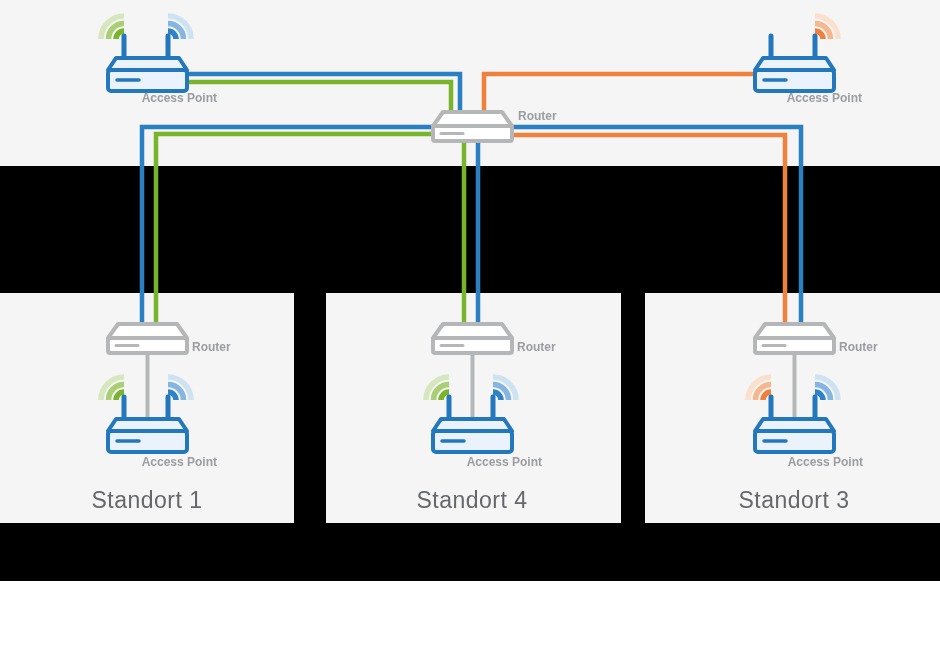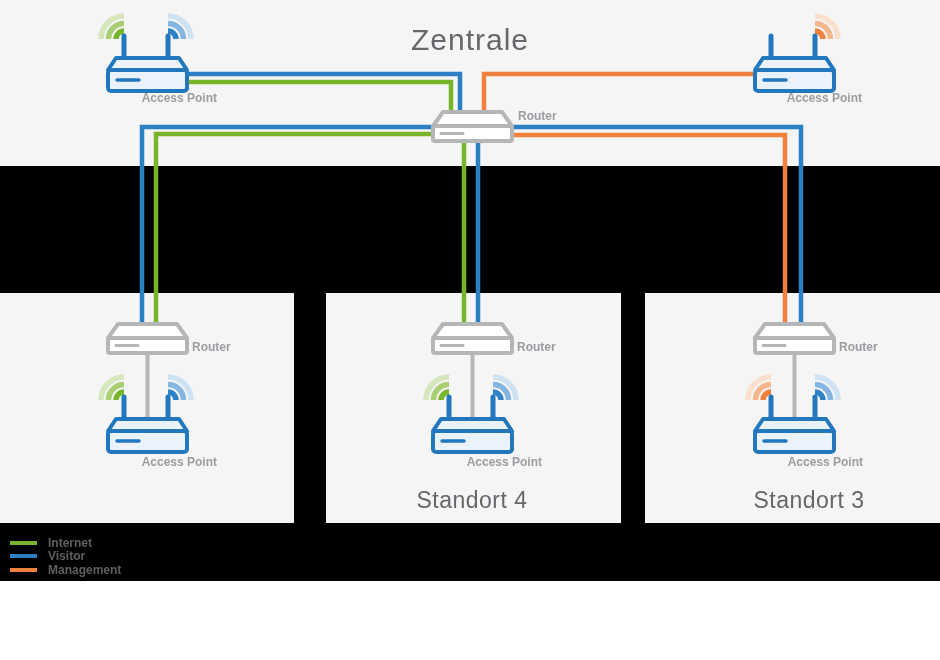--- a/index.html
+++ b/index.html
@@ -104,45 +104,31 @@
     <use href="#ap-dev" class="ap" transform="translate(755,33)"></use>
     <use href="#rt-dev" class="rt" transform="translate(433,112)"></use>
     <use href="#rt-dev" class="rt" transform="translate(108,324)"></use>
     <use href="#rt-dev" class="rt" transform="translate(433,324)"></use>
     <use href="#rt-dev" class="rt" transform="translate(755,324)"></use>
     <use href="#ap-dev" class="ap" transform="translate(108,394)"></use>
     <use href="#ap-dev" class="ap" transform="translate(433,394)"></use>
     <use href="#ap-dev" class="ap" transform="translate(755,394)"></use>
   </svg>
 
-  <div class="title">Zentrale</div>
 
   <div class="lbl center" style="left:77px;top:91px;width:140px">Access Point</div>
   <div class="lbl center" style="left:722px;top:91px;width:140px">Access Point</div>
   <div class="lbl" style="left:518px;top:109px">Router</div>
 
   <div class="lbl" style="left:192px;top:340px">Router</div>
   <div class="lbl" style="left:517px;top:340px">Router</div>
   <div class="lbl" style="left:839px;top:340px">Router</div>
 
   <div class="lbl center" style="left:77px;top:455px;width:140px">Access Point</div>
   <div class="lbl center" style="left:402px;top:455px;width:140px">Access Point</div>
   <div class="lbl center" style="left:723px;top:455px;width:140px">Access Point</div>
 
+  <div class="site-title" style="left:37px">Standort 1</div>
   <div class="site-title" style="left:362px">Standort 4</div>
-  <div class="site-title" style="left:699px">Standort 3</div>
+  <div class="site-title" style="left:684px">Standort 3</div>
 
-  <div id="legend">
-    <div class="lrow">
-      <span class="sw" style="background: rgb(120, 181, 43);"></span>
-      <span class="lt">Internet</span>
-    </div>
-    <div class="lrow">
-      <span class="sw" style="background: rgb(43, 128, 196);"></span>
-      <span class="lt">Visitor</span>
-    </div>
-    <div class="lrow">
-      <span class="sw" style="background: rgb(240, 129, 60);"></span>
-      <span class="lt">Management</span>
-    </div>
-  </div>
 
 </div>
 
 </body></html>

